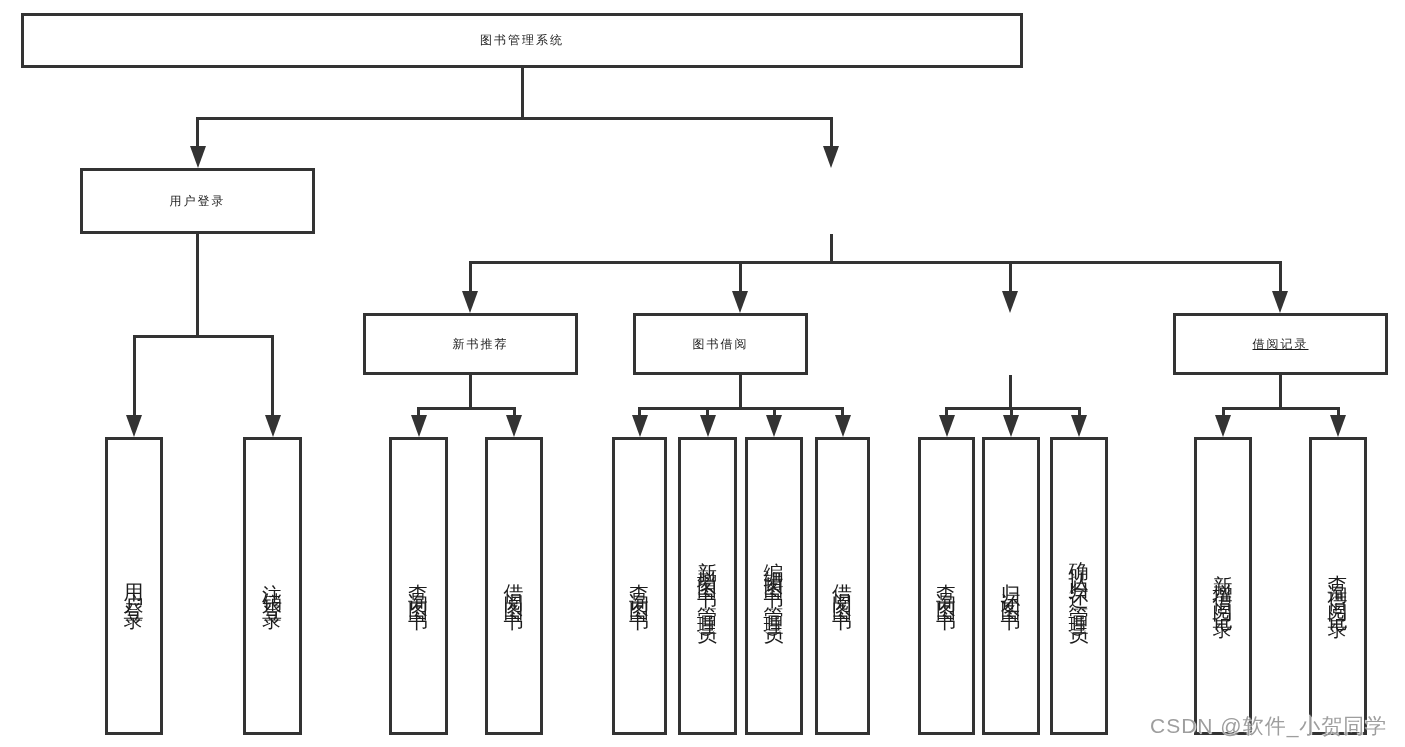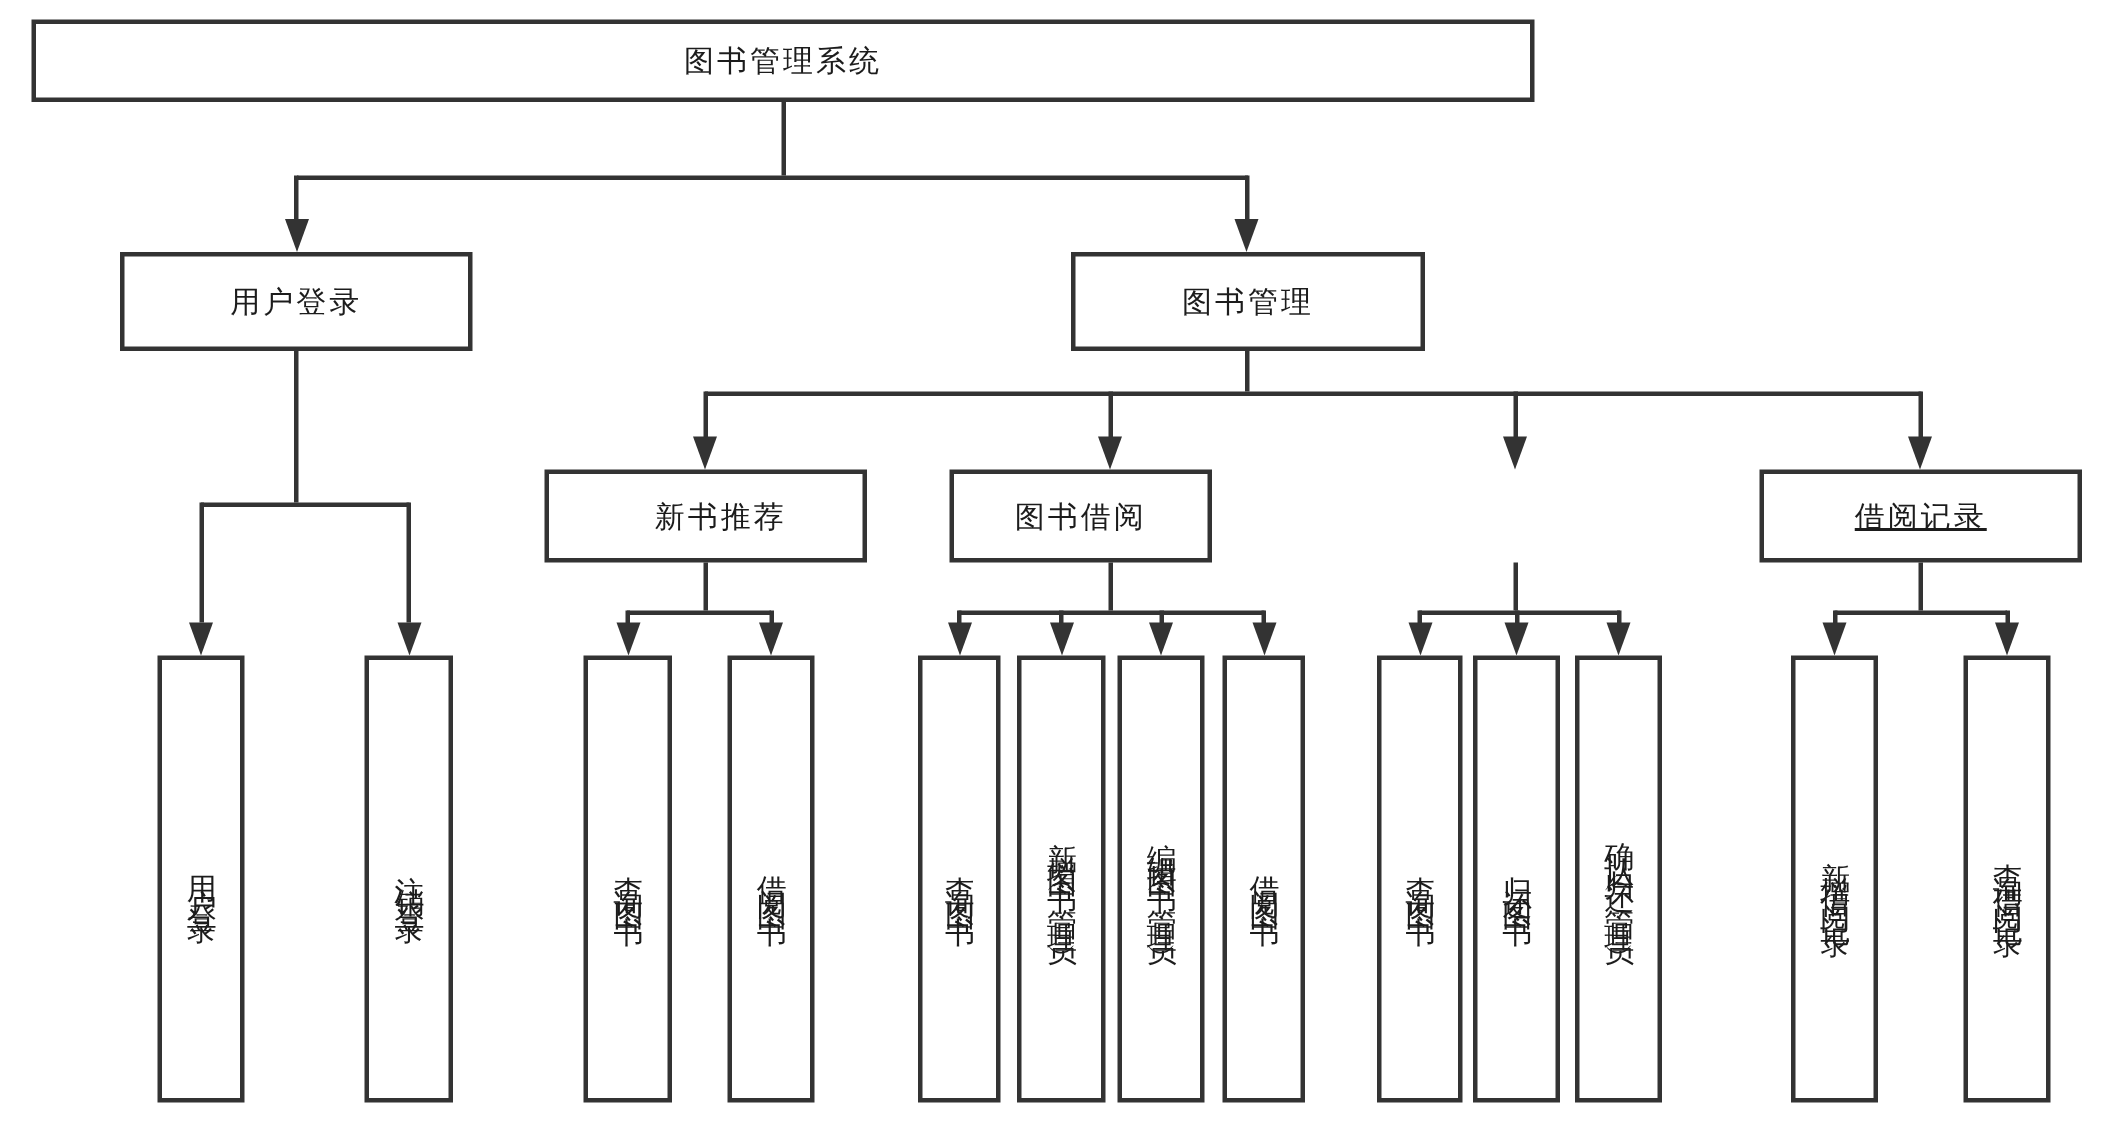--- a/index.html
+++ b/index.html
@@ -21,21 +21,21 @@
   .node{
     position:absolute;
     border:3px solid var(--line);
     background:#fff;
     display:flex;
     align-items:center;
     justify-content:center;
     color:var(--text);
   }
   .hlabel{
-    font-size:20px;
+    font-size:12px;
     letter-spacing:2px;
     white-space:nowrap;
   }
   .leaf .vlabel{
     writing-mode:vertical-rl;
     text-orientation:mixed;
     font-size:20px;
     letter-spacing:9px;
     line-height:1;
   }
@@ -61,23 +61,20 @@
 <body>
 
 <div class="canvas">
 
   <div class="node" style="left:21px;top:13px;width:1002px;height:55px;">
     <span class="hlabel">图书管理系统</span>
   </div>
 
   <div class="node" style="left:80px;top:168px;width:235px;height:66px;">
     <span class="hlabel">用户登录</span>
-  </div>
-  <div class="node" style="left:714px;top:168px;width:236px;height:66px;">
-    <span class="hlabel">图书管理</span>
   </div>
 
   <div class="node" style="left:363px;top:313px;width:215px;height:62px;padding-left:20px;">
     <span class="hlabel">新书推荐</span>
   </div>
   <div class="node" style="left:633px;top:313px;width:175px;height:62px;">
     <span class="hlabel">图书借阅</span>
   </div>
   <div class="node" style="left:1173px;top:313px;width:215px;height:62px;text-decoration:underline;">
     <span class="hlabel">借阅记录</span>
@@ -175,14 +172,15 @@
   <div class="vline" style="left:1078px;top:407px;height:10px;"></div>
   <div class="arrow" style="left:1071px;top:415px;"></div>
 
   <div class="vline" style="left:1279px;top:375px;height:32px;"></div>
   <div class="hline" style="left:1223px;top:407px;width:115px;"></div>
   <div class="vline" style="left:1222px;top:407px;height:10px;"></div>
   <div class="arrow" style="left:1215px;top:415px;"></div>
   <div class="vline" style="left:1337px;top:407px;height:10px;"></div>
   <div class="arrow" style="left:1330px;top:415px;"></div>
 
+  <div class="watermark" style="left:1150px;top:712px;">CSDN @软件_小贺同学</div>
 
 </div>
 
 </body></html>

